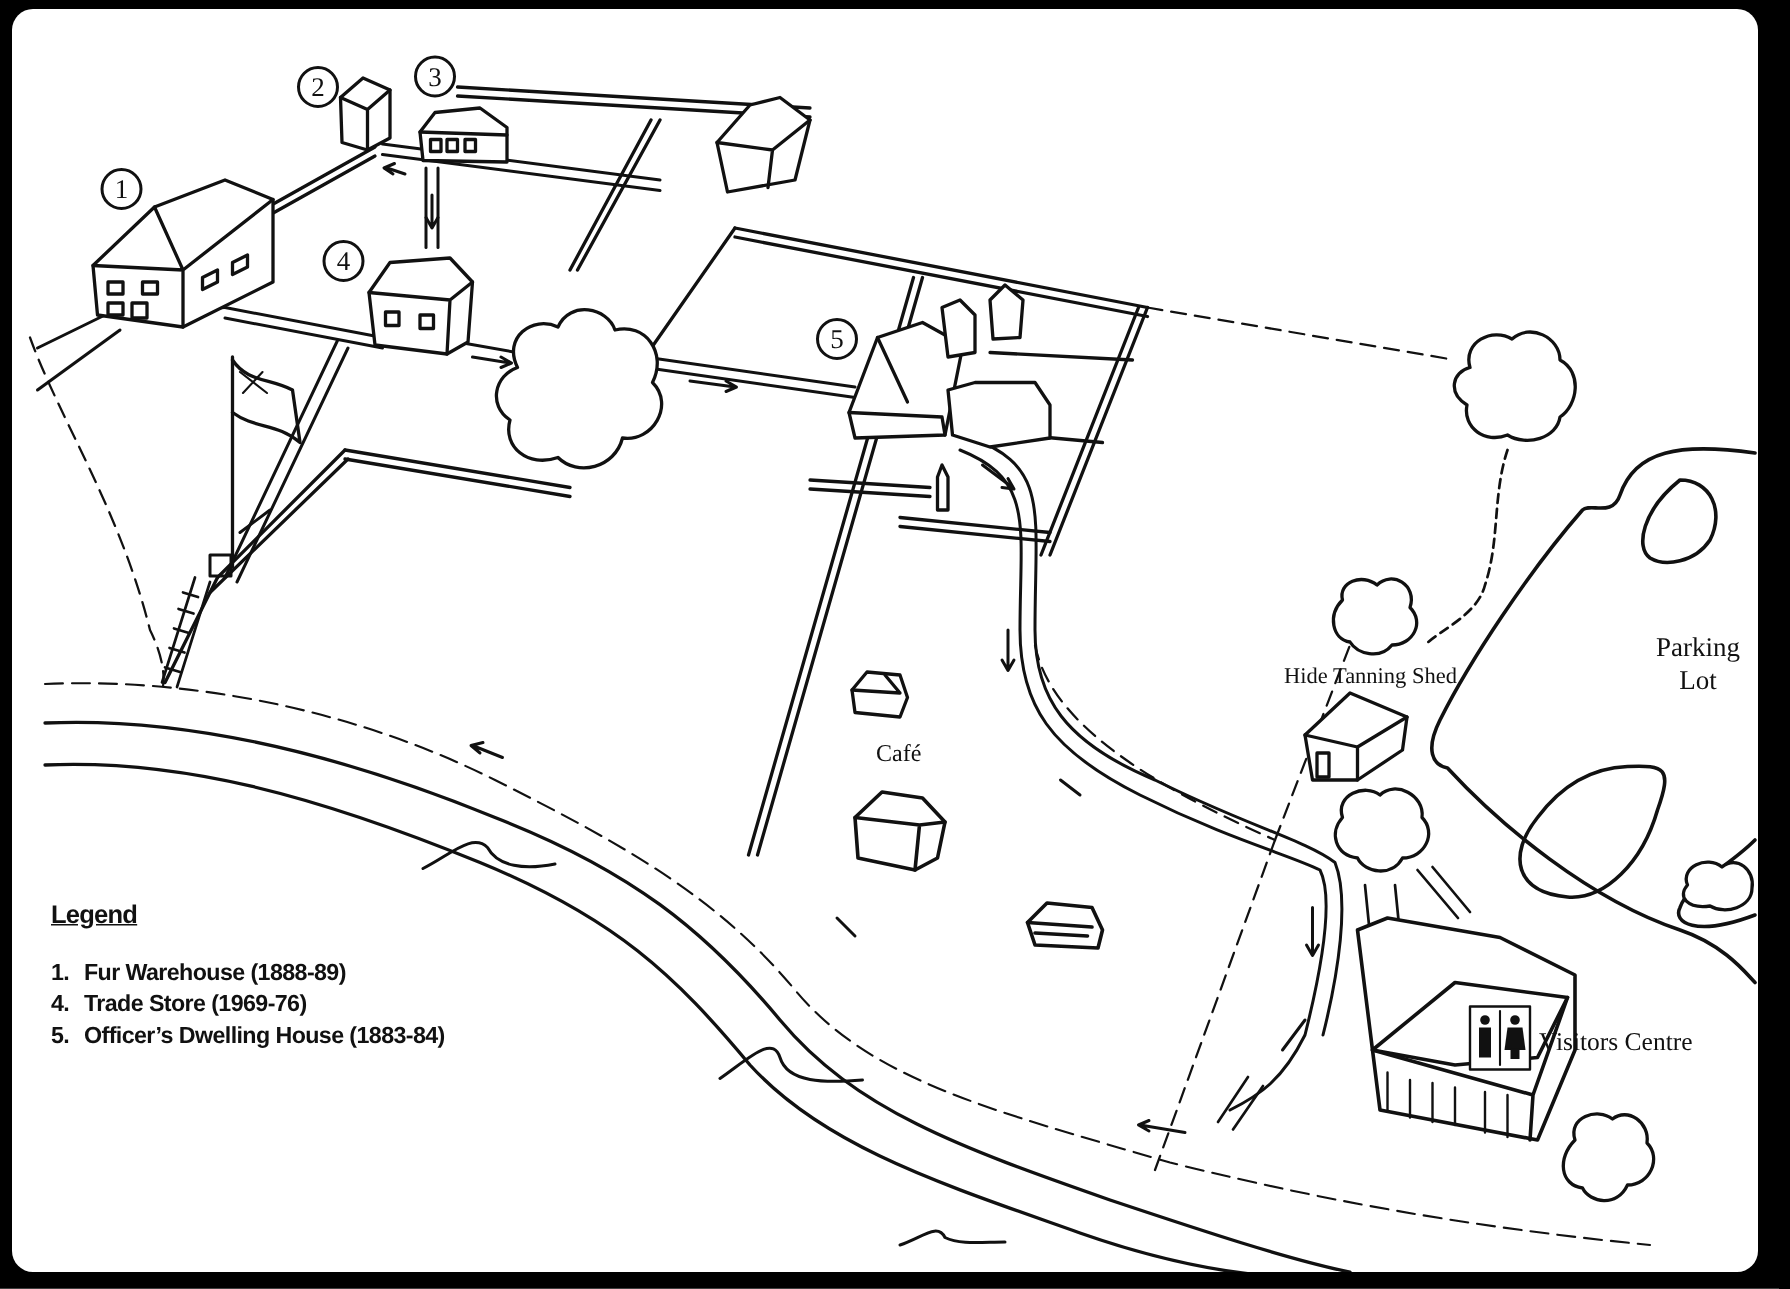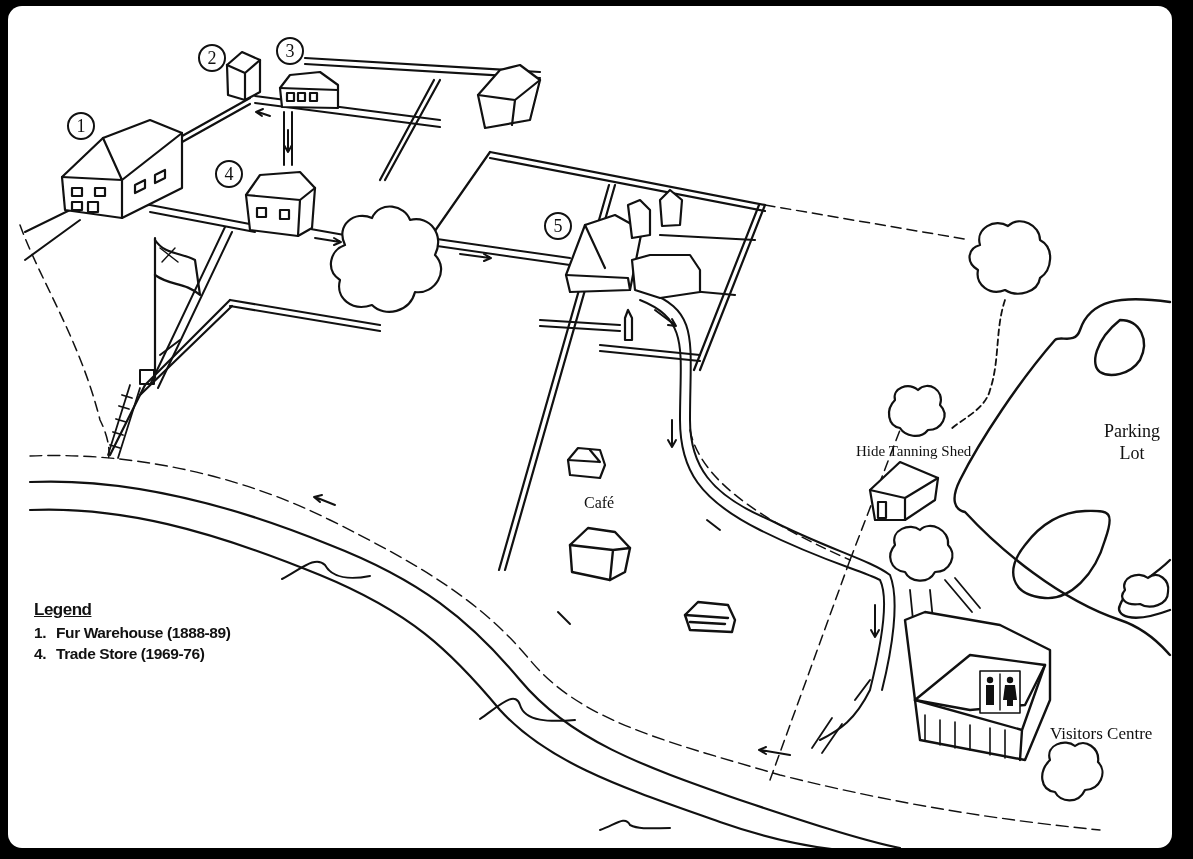--- a/index.html
+++ b/index.html
@@ -3,21 +3,21 @@
 <meta charset="utf-8">
 <style>
   html,body{margin:0;padding:0;background:#000;}
   body{width:1193px;height:859px;overflow:hidden;position:relative;font-family:"Liberation Serif",serif;}
   .frame{position:absolute;left:8px;top:6px;width:1164px;height:842px;background:#fff;border-radius:14px;overflow:hidden;}
   svg{position:absolute;left:0;top:0;}
   .lbl{position:absolute;font-family:"Liberation Serif",serif;color:#111;white-space:nowrap;}
   .num{position:absolute;width:24px;height:24px;border:2px solid #111;border-radius:50%;background:#fff;
        font-family:"Liberation Serif",serif;font-size:18px;line-height:24px;text-align:center;color:#111;}
   .legend{position:absolute;left:26px;top:594px;font-family:"Liberation Sans",sans-serif;color:#111;}
-  .legend .title{font-size:17px;font-weight:bold;text-decoration:underline;letter-spacing:-0.5px;margin-bottom:2px;}
+  .legend .title{font-size:17px;font-weight:bold;text-decoration:underline;letter-spacing:-0.5px;margin-bottom:18px;}
   .legend .item{font-size:15.5px;line-height:21px;letter-spacing:-0.4px;font-weight:bold;}
   .legend .item .n{display:inline-block;width:22px;}
 </style>
 </head>
 <body>
 
 <div class="frame">
 <svg width="1164" height="842" viewBox="8 6 1164 842" fill="none" stroke="#111" stroke-linecap="round" stroke-linejoin="round">
 
   <g stroke-width="2.2">
@@ -212,20 +212,21 @@
 <div class="num" style="left:268px;top:31px;">3</div>
 <div class="num" style="left:207px;top:154px;">4</div>
 <div class="num" style="left:536px;top:206px;">5</div>
 
 <div class="lbl" style="left:848px;top:437px;font-size:15px;">Hide Tanning Shed</div>
 <div class="lbl" style="left:1096px;top:414px;font-size:18px;text-align:center;line-height:22px;">
   <div>Parking</div>
   <div>Lot</div>
 </div>
 <div class="lbl" style="left:576px;top:488px;font-size:16px;">Café</div>
-<div class="lbl" style="left:1042px;top:679px;font-size:17px;margin-top:39px;">Visitors Centre</div>
+<div class="lbl" style="left:1018px;top:679px;font-size:17px;">Visitors Centre</div>
 
 <div class="legend">
   <div class="title">Legend</div>
   <div class="item"><span class="n">1.</span><span>Fur Warehouse (1888-89)</span></div>
   <div class="item"><span class="n">4.</span><span>Trade Store (1969-76)</span></div>
+  <div class="item"><span class="n">5.</span><span>Officer’s Dwelling House (1883-84)</span></div>
 </div>
 </div>
 
 </body></html>

